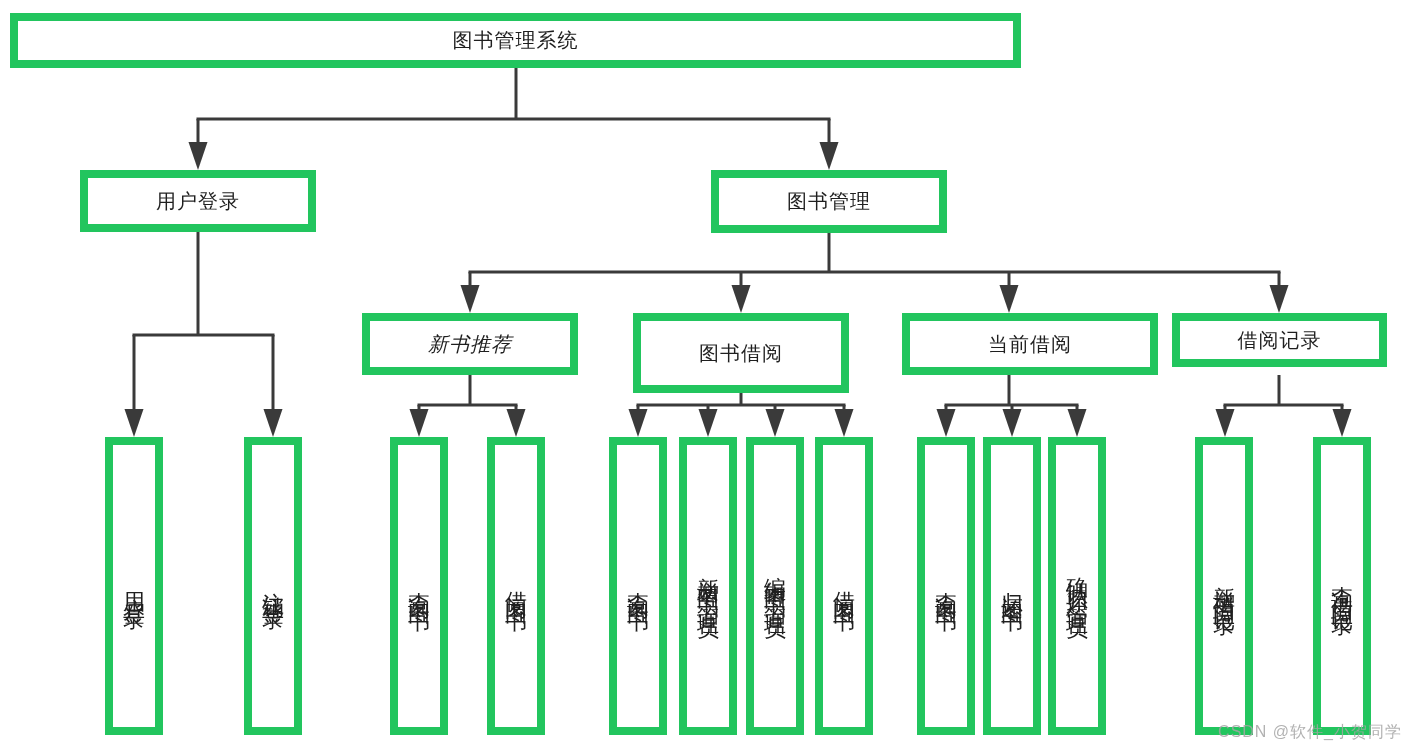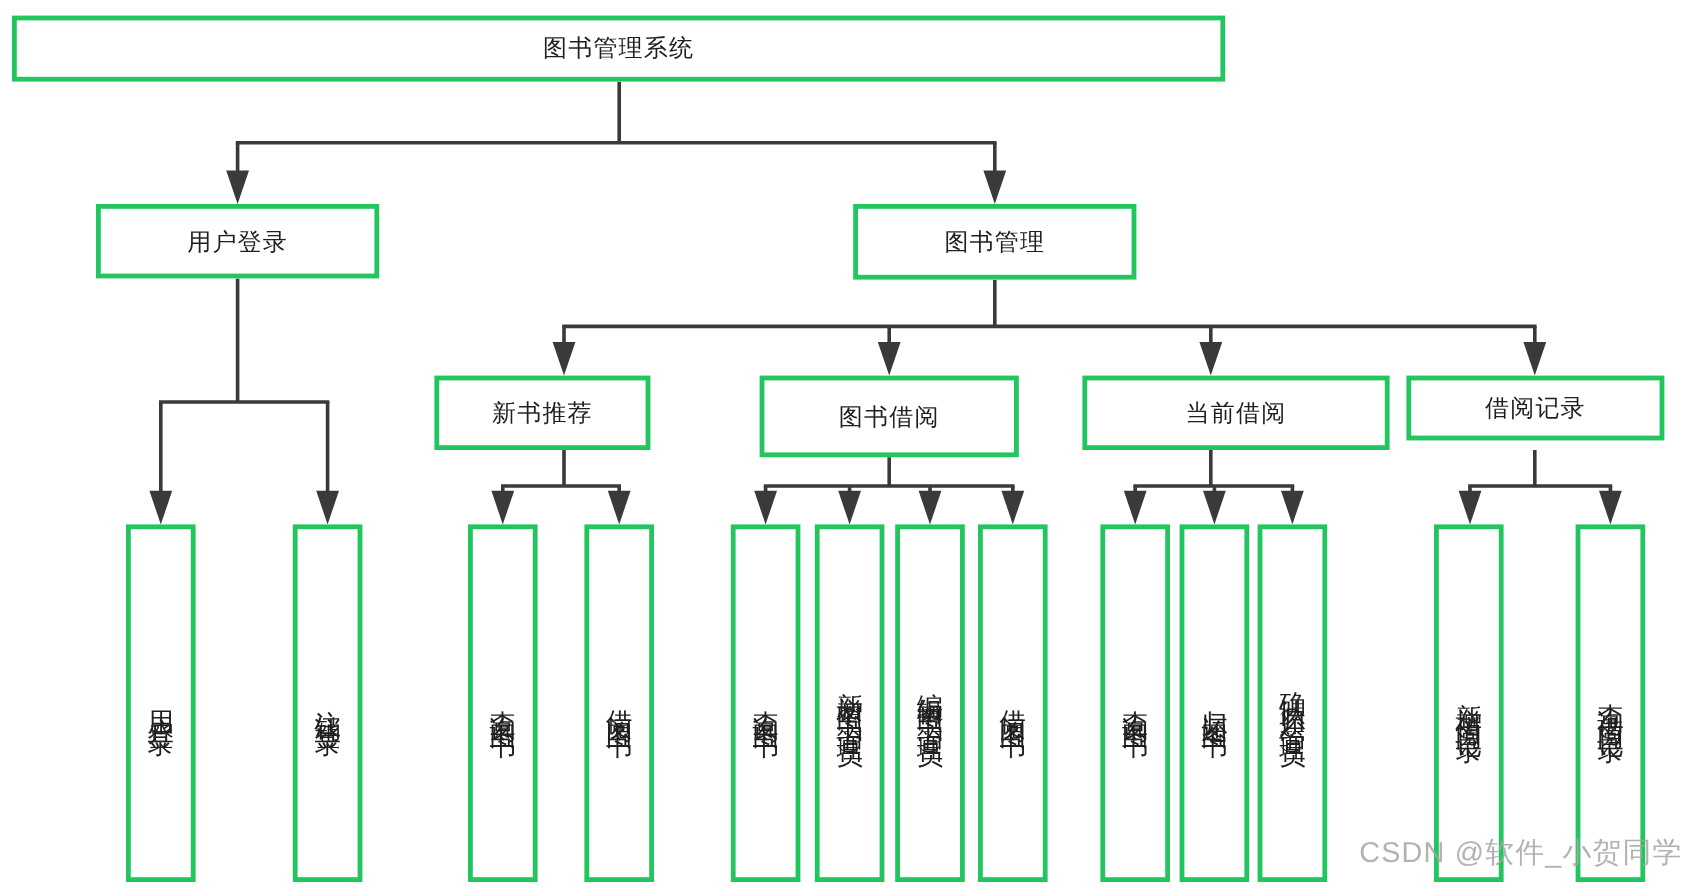--- a/index.html
+++ b/index.html
@@ -18,21 +18,21 @@
   #connectors {
     position: absolute;
     left: 0; top: 0;
     width: 1405px;
     height: 747px;
     pointer-events: none;
   }
   .node {
     position: absolute;
     box-sizing: border-box;
-    border: 4px solid #22c55e;
+    border: 8px solid #22c55e;
     background: #ffffff;
     display: flex;
     align-items: center;
     justify-content: center;
     color: #1f1f1f;
   }
   .h-node {
     font-size: 20px;
     letter-spacing: 1px;
     white-space: nowrap;
@@ -46,22 +46,22 @@
     writing-mode: vertical-rl;
     text-orientation: mixed;
     font-size: 22px;
     letter-spacing: 6px;
     line-height: 1;
     color: #1f1f1f;
   }
   .watermark {
     position: absolute;
     right: 3px;
-    bottom: 21px;
-    font-size: 24px;
+    bottom: 4px;
+    font-size: 16px;
     color: rgba(165, 165, 165, 0.85);
     letter-spacing: 1px;
     white-space: nowrap;
     z-index: 5;
   }
 </style>
 </head>
 <body>
 
 <div id="canvas">
@@ -125,24 +125,24 @@
     <span>图书管理系统</span>
   </div>
 
   <div class="node h-node" style="left:80px; top:170px; width:236px; height:62px;">
     <span>用户登录</span>
   </div>
   <div class="node h-node" style="left:711px; top:170px; width:236px; height:63px;align-items:center;">
     <span>图书管理</span>
   </div>
 
-  <div class="node h-node" style="left:362px; top:313px; width:180px; height:62px;">
+  <div class="node h-node" style="left:362px; top:313px; width:216px; height:62px;font-style:italic;">
     <span>新书推荐</span>
   </div>
-  <div class="node h-node" style="left:633px; top:313px; width:216px; height:68px;">
+  <div class="node h-node" style="left:633px; top:313px; width:216px; height:80px;">
     <span>图书借阅</span>
   </div>
   <div class="node h-node" style="left:902px; top:313px; width:256px; height:62px;">
     <span>当前借阅</span>
   </div>
   <div class="node h-node" style="left:1172px; top:313px; width:215px; height:54px;">
     <span>借阅记录</span>
   </div>
 
   <div class="node v-node" style="left:105px;">

